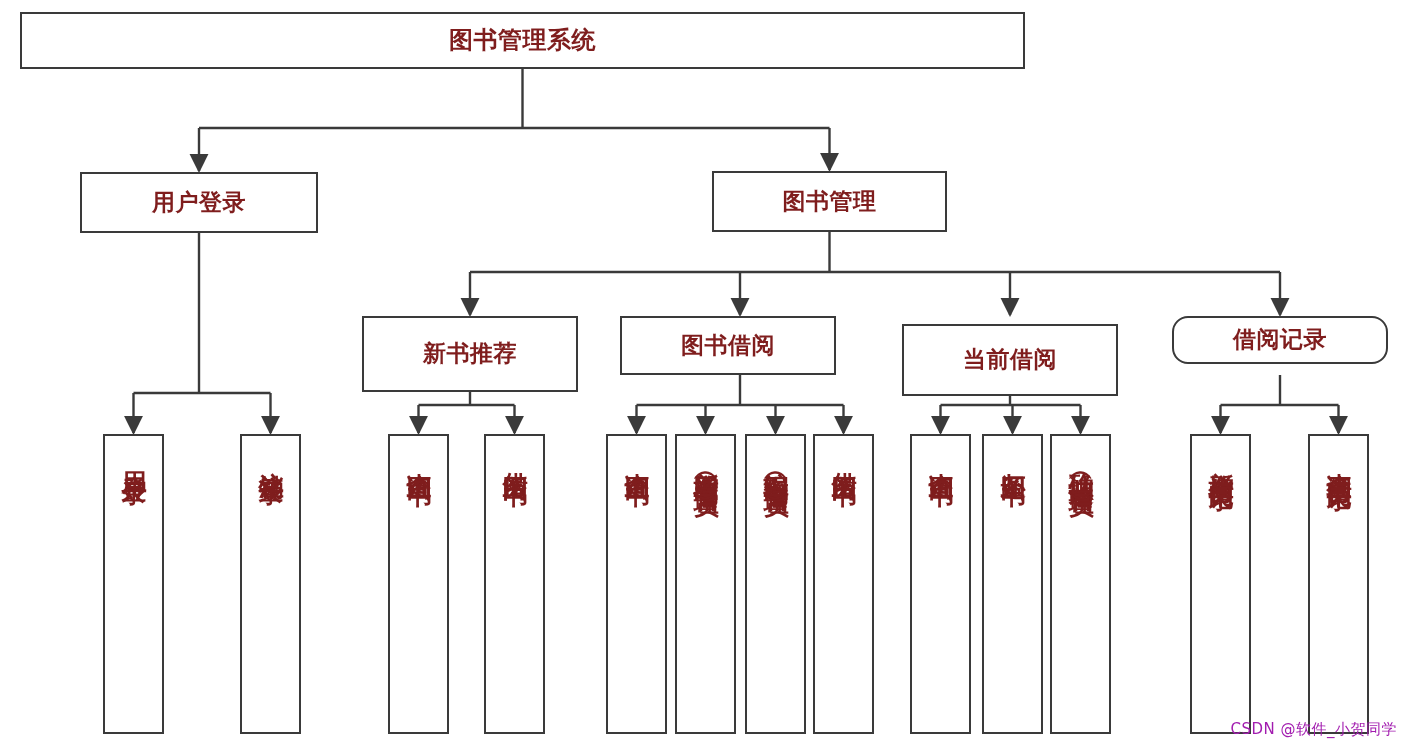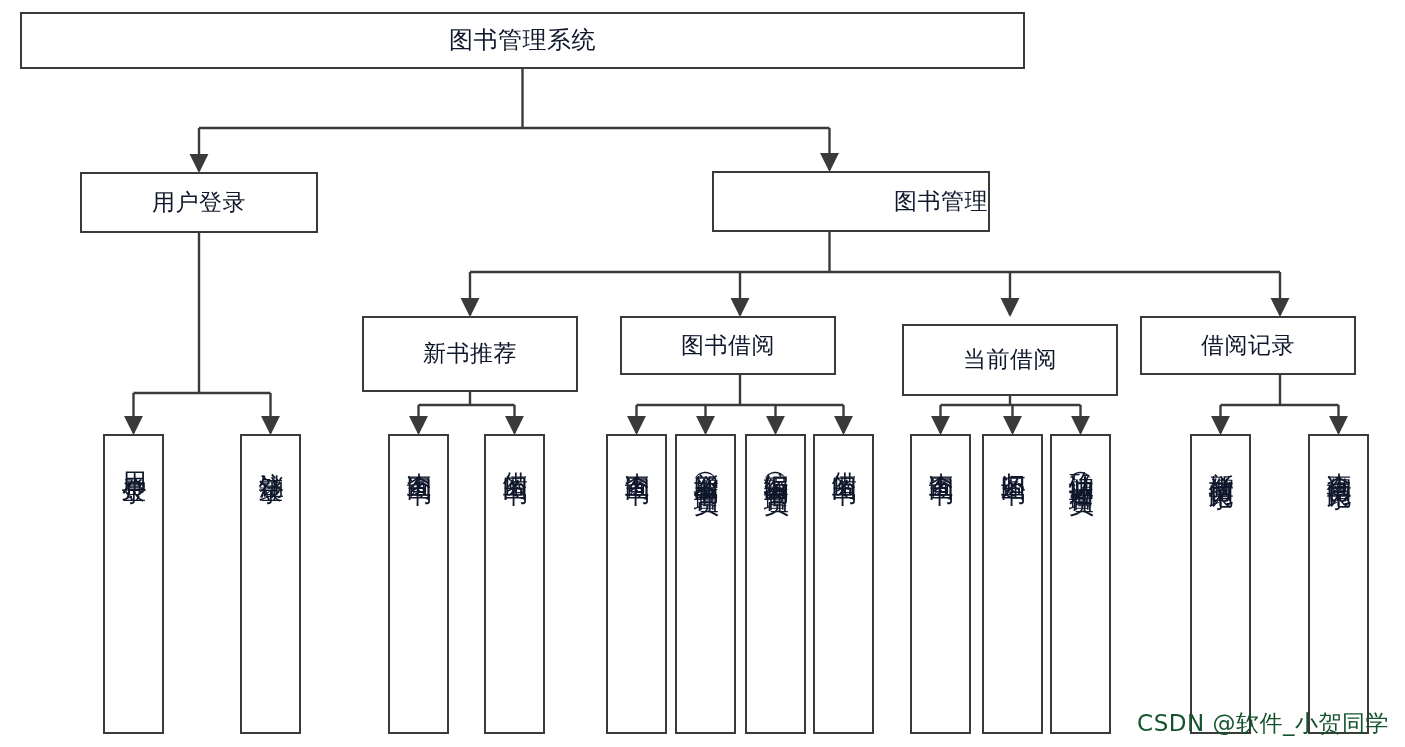--- a/index.html
+++ b/index.html
@@ -32,21 +32,22 @@
     background: #ffffff;
     display: flex;
     align-items: center;
     justify-content: center;
     color: #1a1a1a;
   }
   .node-label {
     display: block;
     line-height: 1.18;
     letter-spacing: 0.5px;
-    color: #0f172a;
+    color: #7f1d1d;
+    font-weight: bold;
   }
   .node.horiz .node-label {
     writing-mode: horizontal-tb;
     font-size: 23px;
     white-space: nowrap;
   }
   .node.root .node-label {
     font-size: 24px;
   }
   .node.vert {
@@ -57,24 +58,24 @@
   .node.vert .node-label {
     writing-mode: vertical-rl;
     text-orientation: upright;
     font-size: 25px;
     line-height: 1.05;
     letter-spacing: 3px;
     white-space: nowrap;
   }
   #watermark {
     position: absolute;
-    right: 16px;
+    right: 8px;
     bottom: 8px;
-    font-size: 23px;
-    color: #14532d;
+    font-size: 15px;
+    color: #a21caf;
     letter-spacing: 0.5px;
     white-space: nowrap;
     user-select: none;
   }
 </style>
 </head>
 <body>
 
 <div id="diagram-canvas">
 
@@ -121,33 +122,33 @@
       </g>
   </svg>
 
   <div id="node-layer">
       <div class="node horiz root" style="left: 20px; top: 12px; width: 1005px; height: 57px;">
         <span class="node-label">图书管理系统</span>
       </div>
       <div class="node horiz" style="left: 80px; top: 172px; width: 238px; height: 61px;">
         <span class="node-label">用户登录</span>
       </div>
-      <div class="node horiz" style="left: 712px; top: 171px; width: 278px; height: 61px; justify-content: flex-end;">
+      <div class="node horiz" style="left: 712px; top: 171px; width: 235px; height: 61px;">
         <span class="node-label">图书管理</span>
       </div>
       <div class="node horiz" style="left: 362px; top: 316px; width: 216px; height: 76px;">
         <span class="node-label">新书推荐</span>
       </div>
       <div class="node horiz" style="left: 620px; top: 316px; width: 216px; height: 59px;">
         <span class="node-label">图书借阅</span>
       </div>
       <div class="node horiz" style="left: 902px; top: 324px; width: 216px; height: 72px;">
         <span class="node-label">当前借阅</span>
       </div>
-      <div class="node horiz" style="left: 1140px; top: 316px; width: 216px; height: 59px;">
+      <div class="node horiz" style="left: 1172px; top: 316px; width: 216px; height: 48px; border-radius: 16px;">
         <span class="node-label">借阅记录</span>
       </div>
       <div class="node vert" style="left: 103px; top: 434px; width: 61px; height: 300px;">
         <span class="node-label">用户登录</span>
       </div>
       <div class="node vert" style="left: 240px; top: 434px; width: 61px; height: 300px;">
         <span class="node-label">注销登录</span>
       </div>
       <div class="node vert" style="left: 388px; top: 434px; width: 61px; height: 300px;">
         <span class="node-label">查询图书</span>

